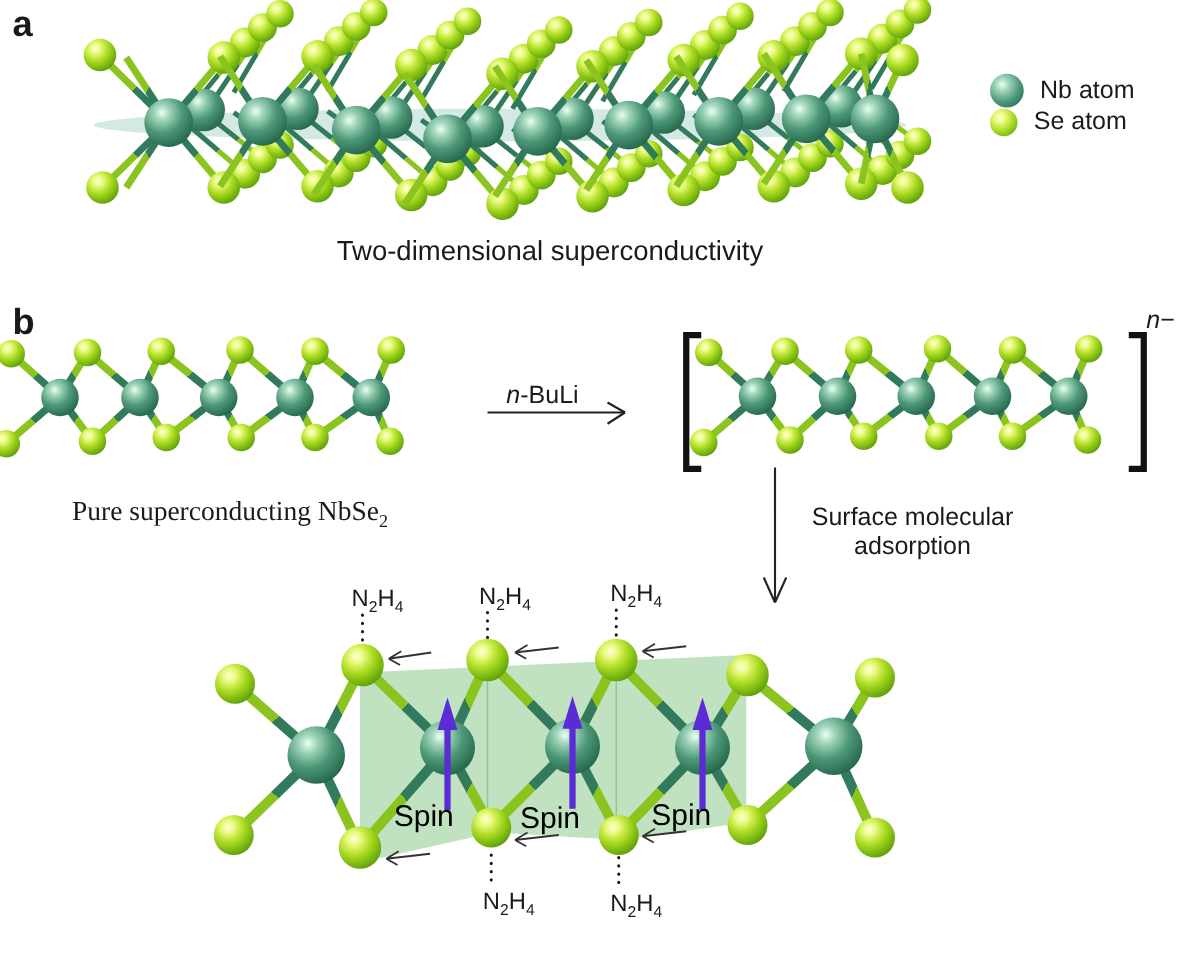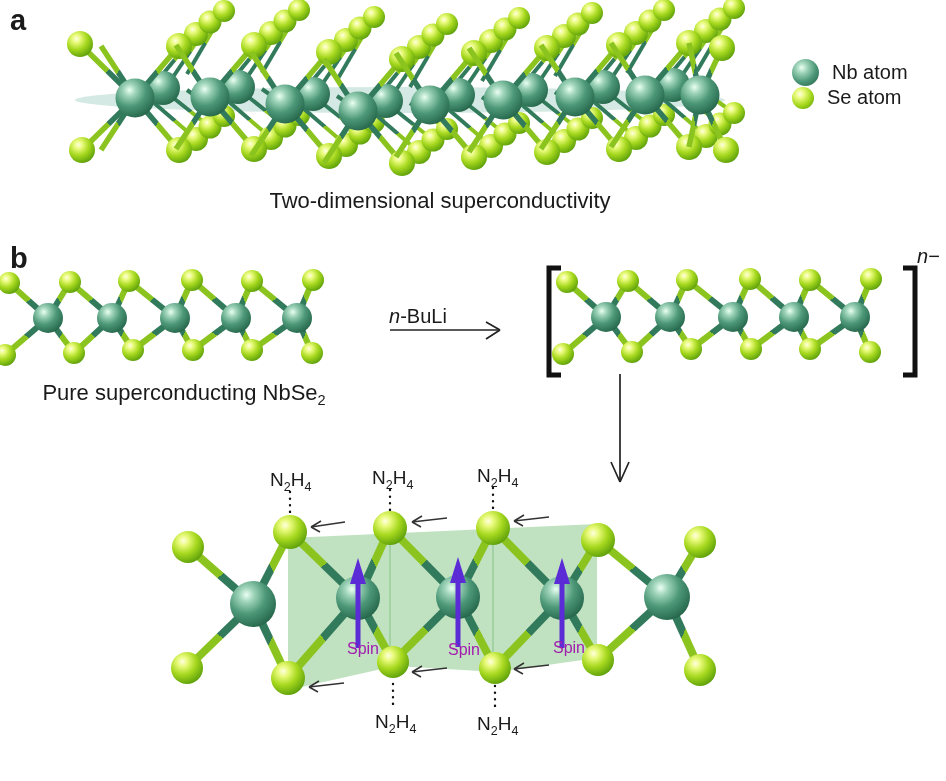--- a/index.html
+++ b/index.html
@@ -4,22 +4,22 @@
 <style>
   html,body{margin:0;padding:0;background:#ffffff;}
   .canvas{
     position:relative;width:946px;height:781px;background:#ffffff;overflow:hidden;
     font-family:"Liberation Sans", sans-serif;color:#1a1a1a;
   }
   .abs{position:absolute;}
   .panel-label{font-size:29px;font-weight:700;line-height:1;}
   .caption{font-size:22px;text-align:center;line-height:1.15;}
   .caption sub, .n2h4 sub{font-size:0.66em;}
-  .n2h4{font-size:19px;text-align:left;width:64px;}
-  .spin{font-size:16px;color:#a21caf;text-align:right;width:64px;}
+  .n2h4{font-size:19px;text-align:center;width:64px;}
+  .spin{font-size:24px;color:#000000;text-align:left;width:64px;}
   .charge{font-size:20px;}
   .reagent{font-size:20px;text-align:center;width:86px;}
   .step-label{font-size:20px;text-align:center;width:196px;line-height:23px;}
   .legend{display:flex;flex-direction:column;}
   .legend-row{display:flex;align-items:center;gap:13px;}
   .legend-text{font-size:20px;}
   .sph{display:inline-block;border-radius:50%;}
   .sph.nb{width:27px;height:27px;
     background:radial-gradient(circle at 36% 32%, #eafff3 0%, #9fd4ba 22%, #4d9878 55%, #2d7054 85%, #1d5a40 100%);}
   .sph.se{width:22px;height:22px;
@@ -282,32 +282,36 @@
         <path d="M345,522 L311,527 M311,527 L321,521 M311,527 L320,532"></path>
         <path d="M447,518 L412,522 M412,522 L422,516 M412,522 L421,527"></path>
         <path d="M549,517 L514,521 M514,521 L524,515 M514,521 L523,526"></path>
         <path d="M344,683 L309,687 M309,687 L319,681 M309,687 L318,692"></path>
         <path d="M447,668 L412,672 M412,672 L422,666 M412,672 L421,677"></path>
         <path d="M549,665 L514,669 M514,669 L524,663 M514,669 L523,674"></path>
       </g>
     </g>
   </svg>
 
-  <div class="abs caption" style="left:24px;top:380px;width:320px;">
+  <div class="abs caption" style="left:24px;top:396px;width:320px;font-family:Liberation Serif, serif;">
     <span>Pure superconducting NbSe</span><sub>2</sub>
   </div>
 
-  <div class="abs reagent" style="left:375px;top:305px;">
+  <div class="abs reagent" style="left:391px;top:305px;">
     <i>n</i><span>-BuLi</span>
   </div>
 
   <div class="abs charge" style="left:917px;top:245px;">
     <i>n</i><span>−</span>
   </div>
 
+  <div class="abs step-label" style="left:632px;top:403px;">
+    <div>Surface molecular</div>
+    <div>adsorption</div>
+  </div>
 
   <div class="abs n2h4" style="left:270px;top:469px;">
     <span>N</span><sub>2</sub><span>H</span><sub>4</sub>
   </div>
   <div class="abs n2h4" style="left:372px;top:467px;">
     <span>N</span><sub>2</sub><span>H</span><sub>4</sub>
   </div>
   <div class="abs n2h4" style="left:477px;top:465px;">
     <span>N</span><sub>2</sub><span>H</span><sub>4</sub>
   </div>

